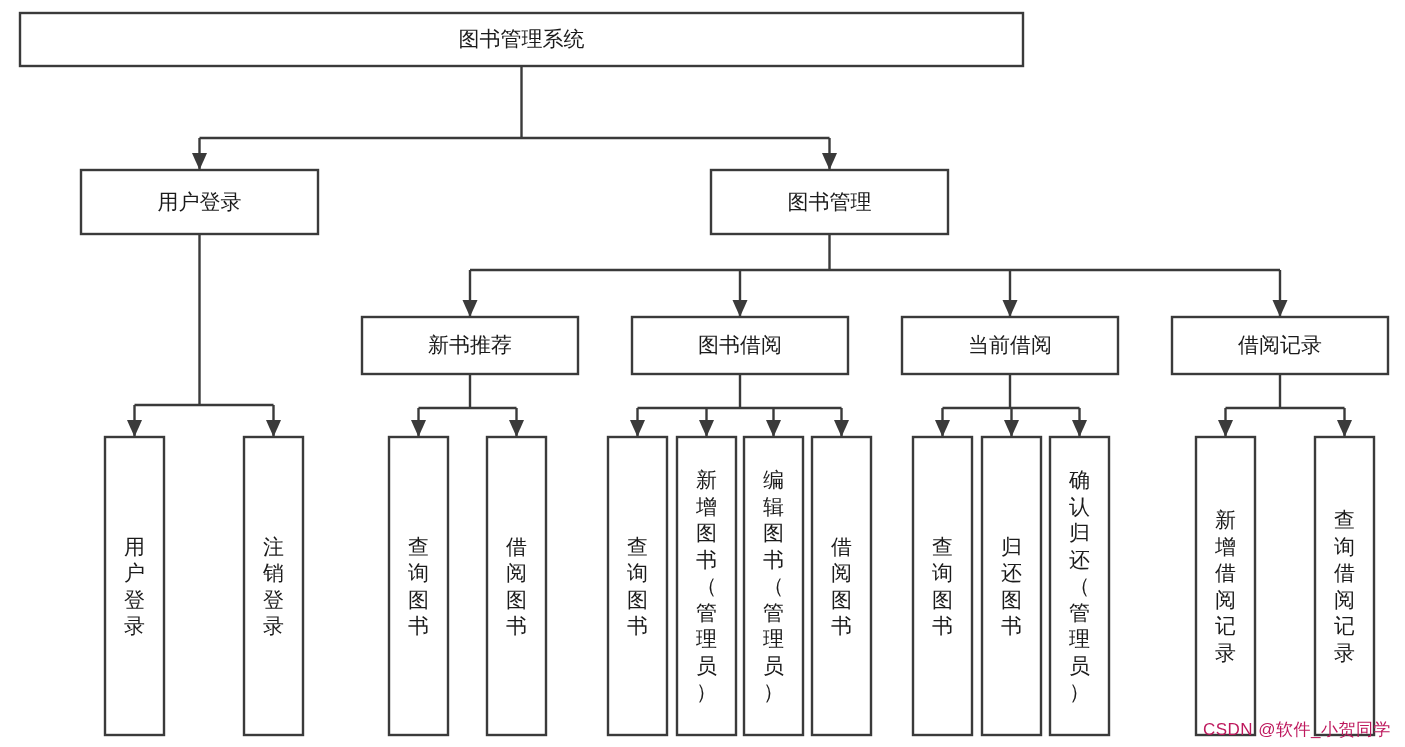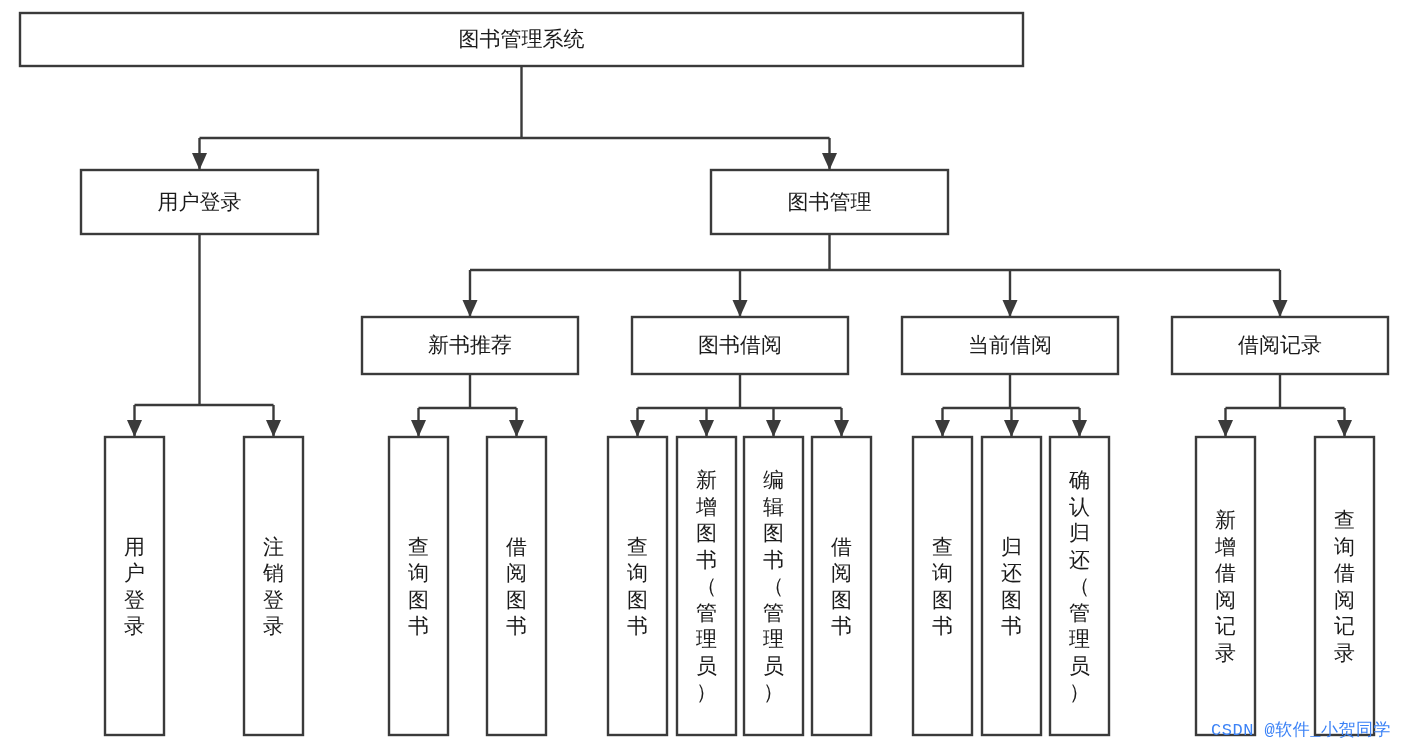--- a/index.html
+++ b/index.html
@@ -49,23 +49,23 @@
   .node-label-v {
     font-family: "Liberation Sans", "DejaVu Sans", sans-serif;
     font-size: 21px;
     fill: #1b1b1b;
     text-anchor: middle;
   }
   .watermark {
     position: absolute;
     right: 14px;
     bottom: 6px;
-    font-family: Liberation Mono, monospace;
+    font-family: Liberation Sans, sans-serif;
     font-size: 17px;
-    color: #3b82f6;
+    color: #be185d;
     letter-spacing: 0.5px;
     white-space: nowrap;
     pointer-events: none;
   }
 </style>
 </head>
 <body>
 
 <div id="diagram-root">
   <svg class="diagram" viewBox="0 0 1405 747" xmlns="http://www.w3.org/2000/svg">

